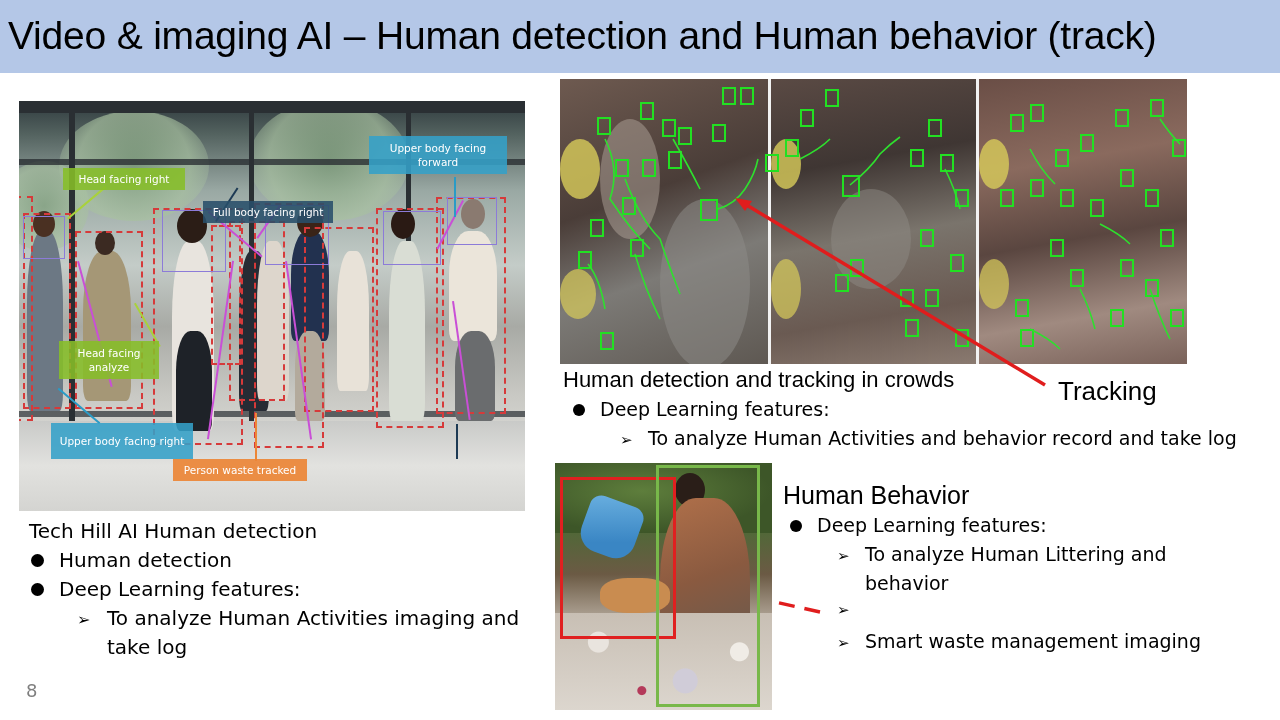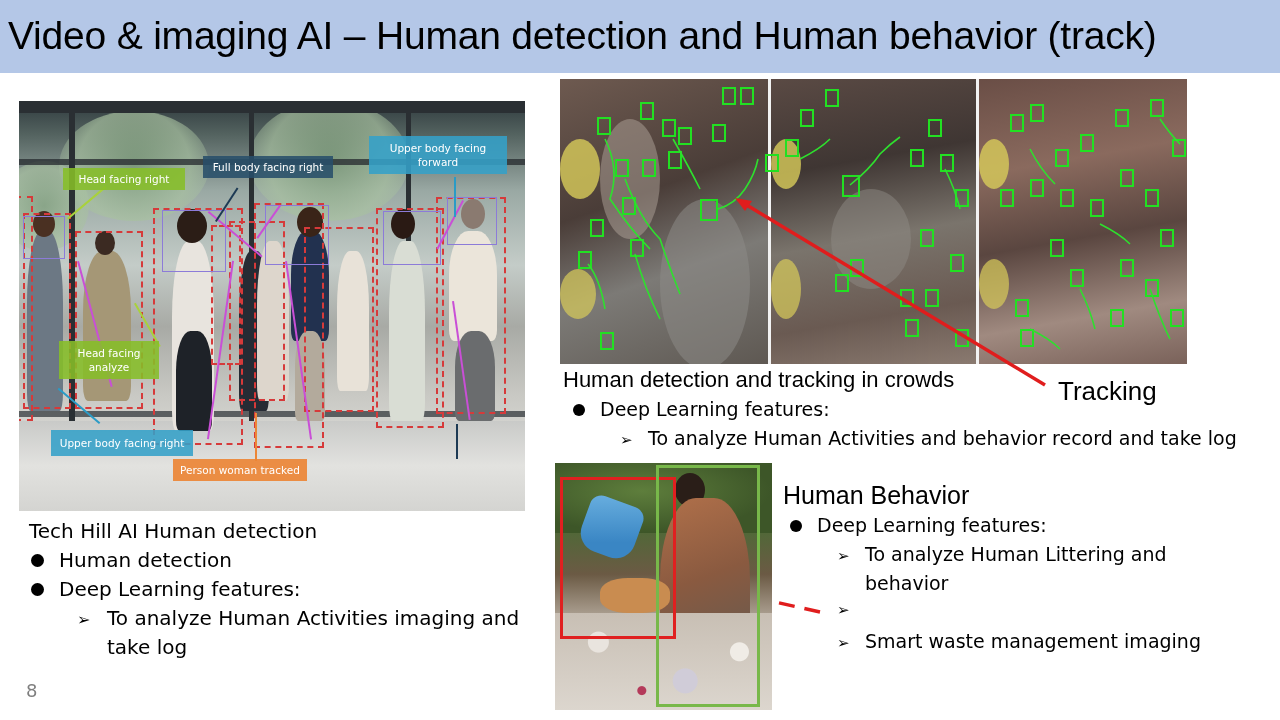--- a/index.html
+++ b/index.html
@@ -35,21 +35,21 @@
   }
   .dash-box { position: absolute; border: 2px dashed #d63a3a; }
   .blue-box { position: absolute; border: 1px solid #8c7bd8; }
   .mag-line { position: absolute; height: 2px; background: #c94fd6; transform-origin: 0 0; }
   .ptr-line { position: absolute; height: 2px; transform-origin: 0 0; }
   .tag {
     position: absolute; color: #fff; font-family: "DejaVu Sans", sans-serif; font-size: 10.5px;
     text-align: center; line-height: 14px; display: flex; align-items: center; justify-content: center;
   }
   .tag.green { background: rgba(134,190,40,0.88); }
-  .tag.navy { background: rgba(40,78,106,0.88); }
+  .tag.navy { background: rgba(40,78,106,0.88); margin-top: 45px; }
   .tag.cyan { background: rgba(52,160,200,0.88); }
   .tag.orange { background: rgba(236,134,54,0.92); }
 
   
   .crowd-photo {
     position: absolute; left: 560px; top: 79px; width: 627px; height: 285px; overflow: hidden; background: #5b4c44;
   }
   .crowd-panel { position: absolute; top: 0; height: 285px; overflow: hidden; }
   .crowd-panel .blob { position: absolute; border-radius: 50%; }
   .crowd-divider { position: absolute; top: 0; width: 3px; height: 285px; background: #f2f2f2; }
@@ -138,22 +138,22 @@
   <div class="ptr-line" style="left:435px;top:116px;width:40px;background:#2a9bc6;transform:rotate(-90deg);"></div>
   <div class="ptr-line" style="left:140px;top:246px;width:50px;background:#a9d23a;transform:rotate(-120deg);"></div>
   <div class="ptr-line" style="left:80px;top:323px;width:54px;background:#2a9bc6;transform:rotate(-140deg);"></div>
   <div class="ptr-line" style="left:236px;top:360px;width:48px;background:#ec8636;transform:rotate(-90deg);"></div>
   <div class="ptr-line" style="left:437px;top:358px;width:35px;background:#1d3a54;transform:rotate(-90deg);"></div>
 
   <div class="tag green" style="left:44px;top:67px;width:122px;height:22px;">Head facing right</div>
   <div class="tag navy" style="left:184px;top:55px;width:130px;height:22px;">Full body facing right</div>
   <div class="tag cyan" style="left:350px;top:35px;width:138px;height:38px;padding:0 11px;">Upper body facing forward</div>
   <div class="tag green" style="left:40px;top:240px;width:100px;height:38px;padding:0 10px;">Head facing analyze</div>
-  <div class="tag cyan" style="left:32px;top:329px;width:142px;height:26px;">Upper body facing right</div>
-  <div class="tag orange" style="left:154px;top:358px;width:134px;height:22px;">Person woman tracked</div>
+  <div class="tag cyan" style="left:32px;top:322px;width:142px;height:36px;">Upper body facing right</div>
+  <div class="tag orange" style="left:154px;top:358px;width:134px;height:22px;">Person waste tracked</div>
 </div>
 
 <div class="text-block cal">
   <div class="bullet-row" style="left:29px;top:519px;font-size:20px;">
     <span>Tech Hill AI Human detection</span>
   </div>
   <div class="bullet-row" style="left:31px;top:548px;font-size:20px;">
     <span class="bullet-dot" style="margin-right:15px;"></span>
     <span>Human detection</span>
   </div>

